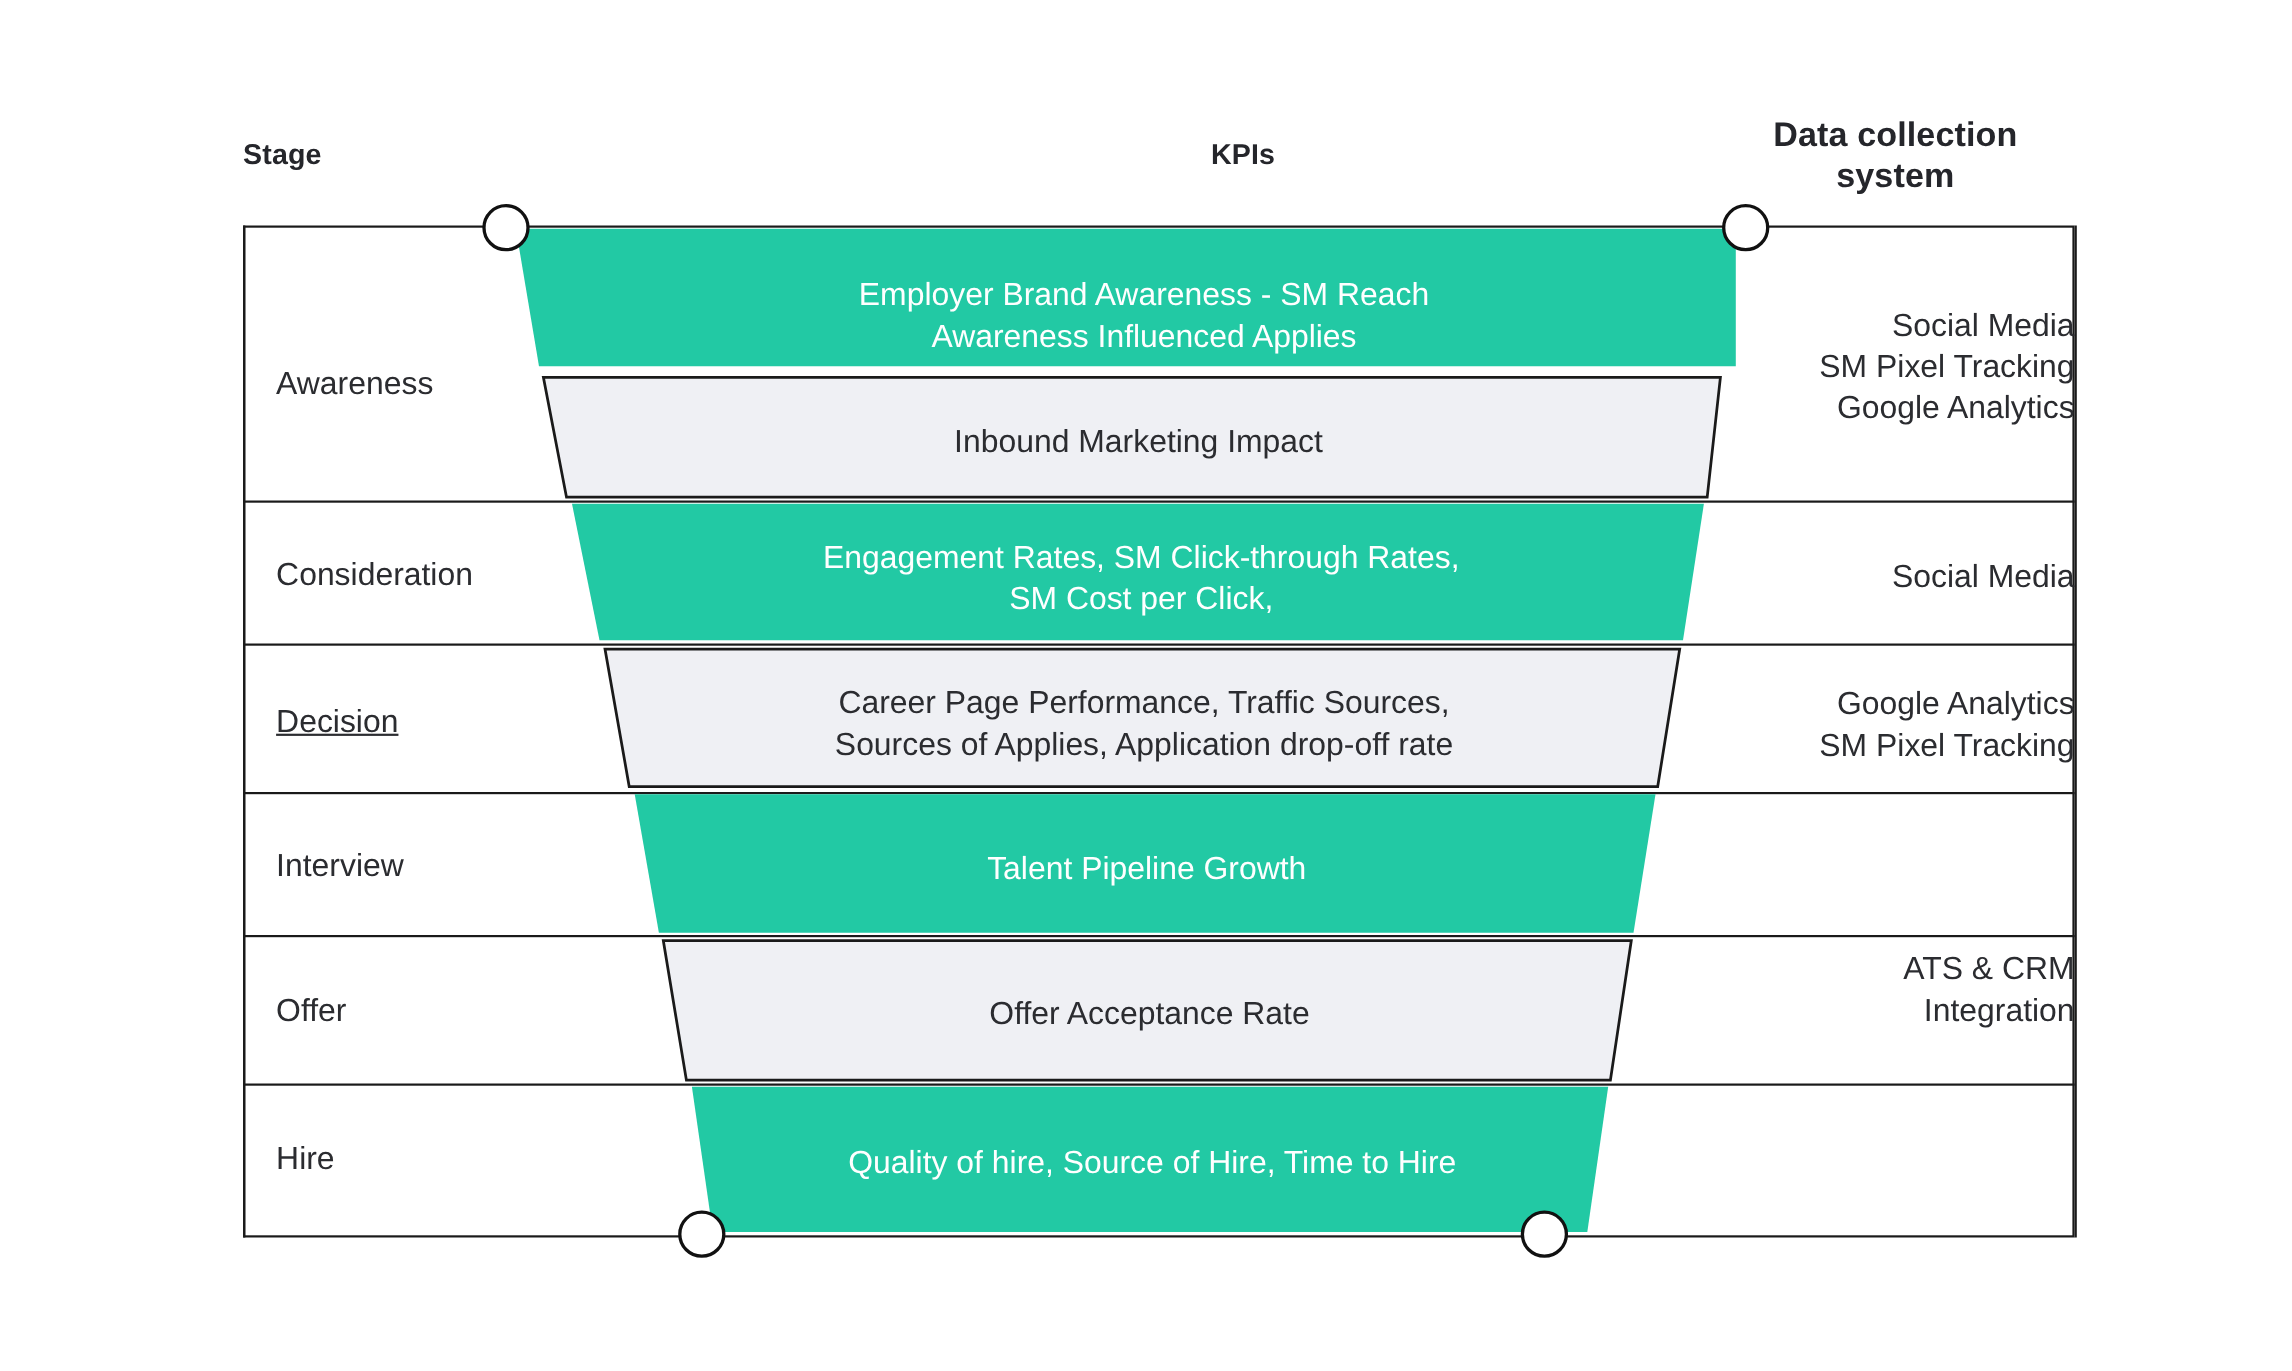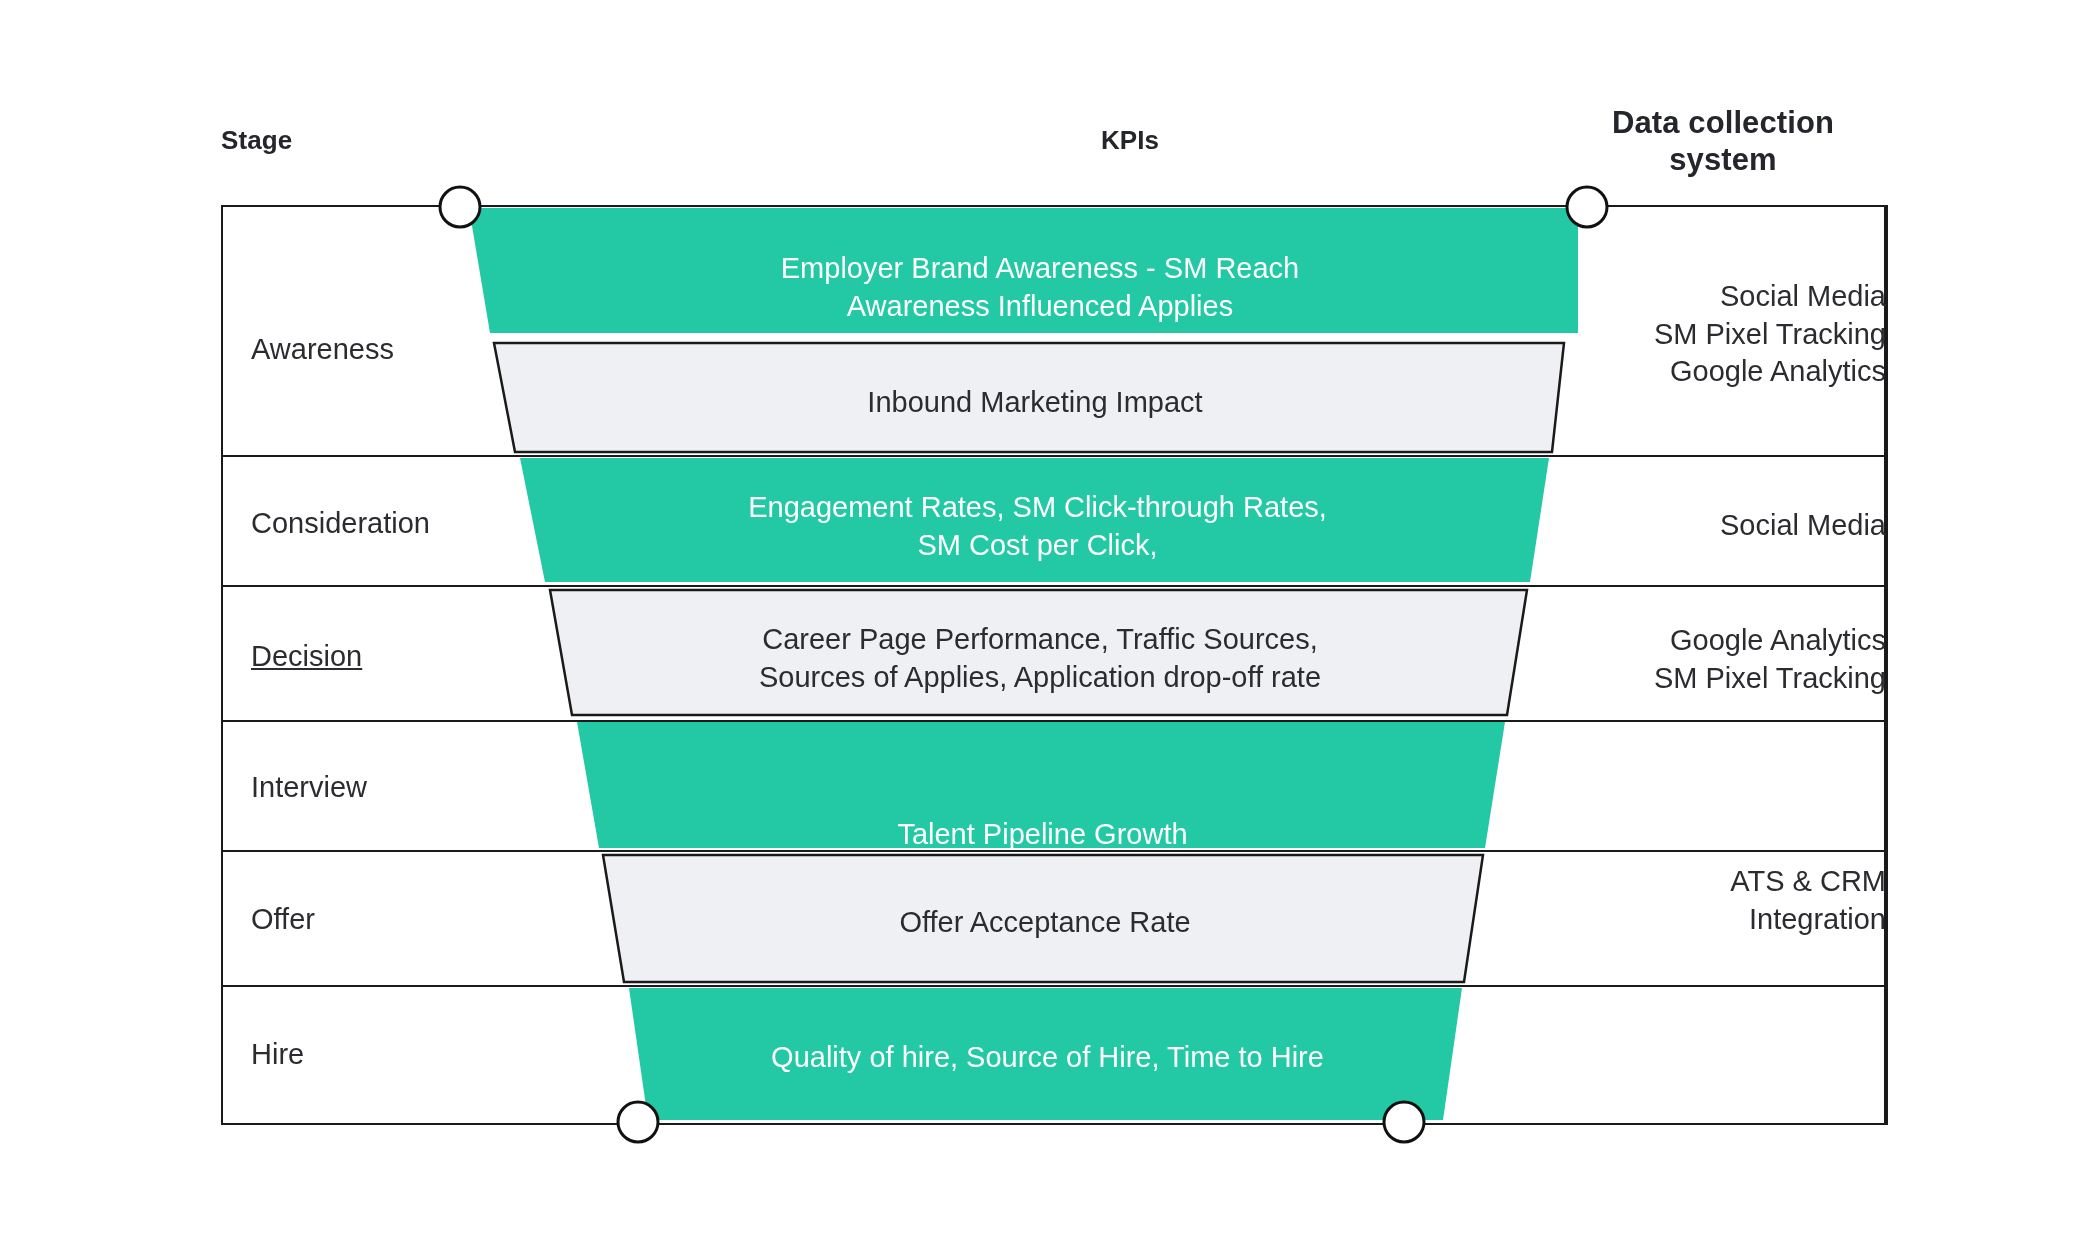--- a/index.html
+++ b/index.html
@@ -102,21 +102,21 @@
   <div class="kpi on-teal" style="left:580px;width:915px;top:488px;">
     <div>Engagement Rates, SM Click-through Rates,</div>
     <div>SM Cost per Click,</div>
   </div>
 
   <div class="kpi on-grey" style="left:600px;width:880px;top:620px;">
     <div>Career Page Performance, Traffic Sources,</div>
     <div>Sources of Applies, Application drop-off rate</div>
   </div>
 
-  <div class="kpi on-teal" style="left:620px;width:845px;top:771px;margin-top:44px;">
+  <div class="kpi on-teal" style="left:620px;width:845px;top:771px;">
     <div>Talent Pipeline Growth</div>
   </div>
 
   <div class="kpi on-grey" style="left:645px;width:800px;top:903px;">
     <div>Offer Acceptance Rate</div>
   </div>
 
   <div class="kpi on-teal" style="left:665px;width:765px;top:1038px;">
     <div>Quality of hire, Source of Hire, Time to Hire</div>
   </div>

